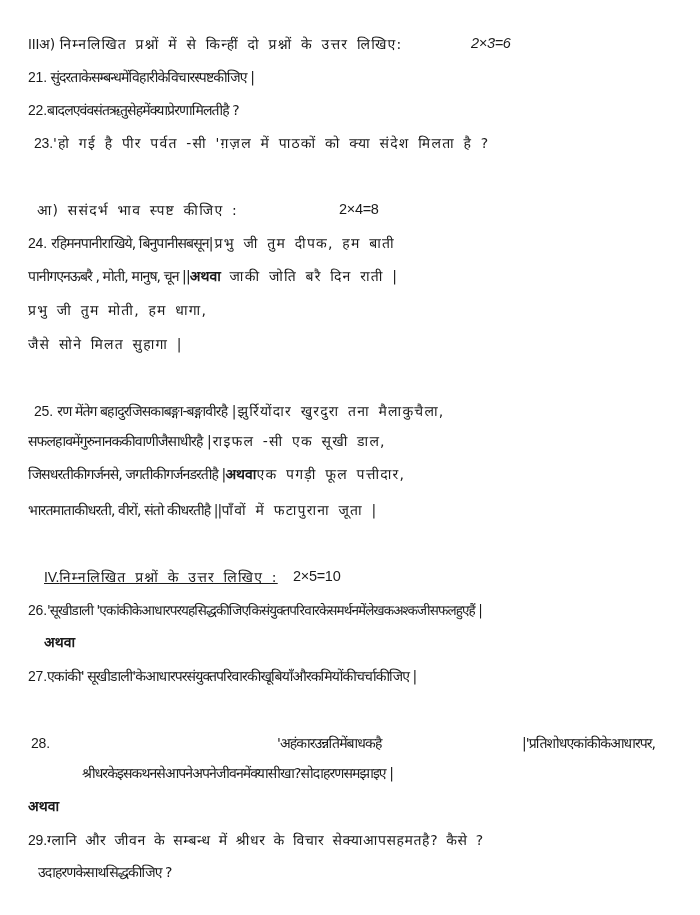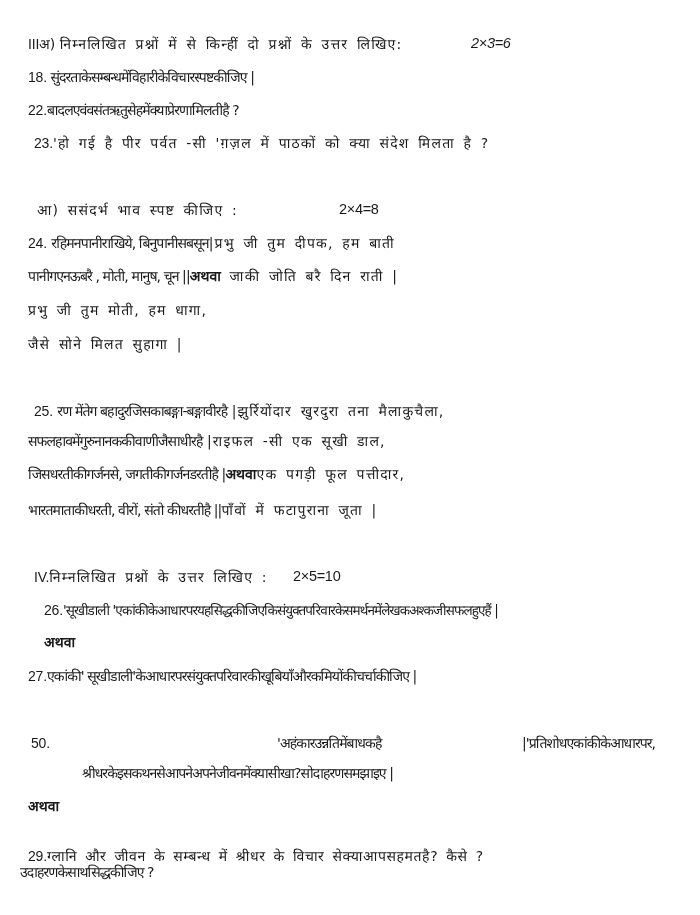--- a/index.html
+++ b/index.html
@@ -22,21 +22,21 @@
 </head>
 <body>
 
 <div class="ln" style="left:28px;top:34px;">
   <span class="num">III</span><span>अ)</span>
   <span class="sp">निम्नलिखित प्रश्नों में से किन्हीं दो प्रश्नों के उत्तर लिखिए:</span>
 </div>
 <div class="marks" style="left:471px;top:35px;font-style:italic;">2×3=6</div>
 
 <div class="ln cond" style="left:28px;top:67px;">
-  <span class="num">18.</span>
+  <span class="num">21.</span>
   <span>सुंदरताकेसम्बन्धमेंविहारीकेविचारस्पष्टकीजिए |</span>
 </div>
 <div class="ln cond" style="left:28px;top:100px;">
   <span class="num">22.</span><span>बादलएवंवसंतऋतुसेहमेंक्याप्रेरणामिलतीहै ?</span>
 </div>
 <div class="ln sp" style="left:34px;top:133px;text-align:center;">
   <span class="num">23.</span><span>'हो गई है पीर पर्वत -सी 'ग़ज़ल में पाठकों को क्या संदेश मिलता है ?</span>
 </div>
 
 <div class="ln sp" style="left:37px;top:200px;">
@@ -64,36 +64,36 @@
   <span class="cond">सफलहावमेंगुरुनानककीवाणीजैसाधीरहै</span>
   <span class="sp">|राइफल -सी एक सूखी डाल,</span>
 </div>
 <div class="ln" style="left:28px;top:464px;">
   <span class="cond">जिसधरतीकीगर्जनसे, जगतीकीगर्जनडरतीहै |</span><span class="b">अथवा</span><span class="sp">एक पगड़ी फूल पत्तीदार,</span>
 </div>
 <div class="ln" style="left:28px;top:500px;">
   <span class="cond">भारतमाताकीधरती, वीरों, संतो कीधरतीहै ||</span><span class="sp">पाँवों में फटापुराना जूता |</span>
 </div>
 
-<div class="ln sp" style="left:34px;top:567px;">
+<div class="ln sp" style="left:44px;top:567px;text-decoration:underline;">
   <span class="num">IV.</span><span>निम्नलिखित प्रश्नों के उत्तर लिखिए :</span>
 </div>
 <div class="marks" style="left:293px;top:568px;">2×5=10</div>
 
-<div class="ln cond" style="left:44px;top:600px;font-size:13.5px;">
+<div class="ln cond" style="left:28px;top:600px;font-size:13.5px;">
   <span class="num">26.</span><span>'सूखीडाली 'एकांकीकेआधारपरयहसिद्धकीजिएकिसंयुक्तपरिवारकेसमर्थनमेंलेखकअश्कजीसफलहुएहैं |</span>
 </div>
 <div class="ln b" style="left:44px;top:632px;">अथवा</div>
 <div class="ln cond" style="left:28px;top:666px;">
   <span class="num">27.</span><span>एकांकी' सूखीडाली'केआधारपरसंयुक्तपरिवारकीखूबियाँऔरकमियोंकीचर्चाकीजिए |</span>
 </div>
 
-<div class="ln num" style="left:31px;top:733px;">50.</div>
+<div class="ln num" style="left:31px;top:733px;">28.</div>
 <div class="ln cond" style="left:277px;top:733px;">'अहंकारउन्नतिमेंबाधकहै</div>
 <div class="ln cond" style="left:514px;top:733px;margin-left:8px;">|'प्रतिशोधएकांकीकेआधारपर,</div>
 <div class="ln cond" style="left:82px;top:763px;">श्रीधरकेइसकथनसेआपनेअपनेजीवनमेंक्यासीखा?सोदाहरणसमझाइए |</div>
 
 <div class="ln b" style="left:28px;top:796px;">अथवा</div>
 
-<div class="ln sp" style="left:28px;top:830px;letter-spacing:0.6px;margin-top:16px;">
+<div class="ln sp" style="left:28px;top:830px;letter-spacing:0.6px;">
   <span class="num">29.</span><span>ग्लानि और जीवन के सम्बन्ध में श्रीधर के विचार सेक्याआपसहमतहै? कैसे ?</span>
 </div>
-<div class="ln cond" style="left:20px;top:862px;">उदाहरणकेसाथसिद्धकीजिए ?</div>
+<div class="ln cond" style="left:38px;top:862px;">उदाहरणकेसाथसिद्धकीजिए ?</div>
 
 </body></html>

